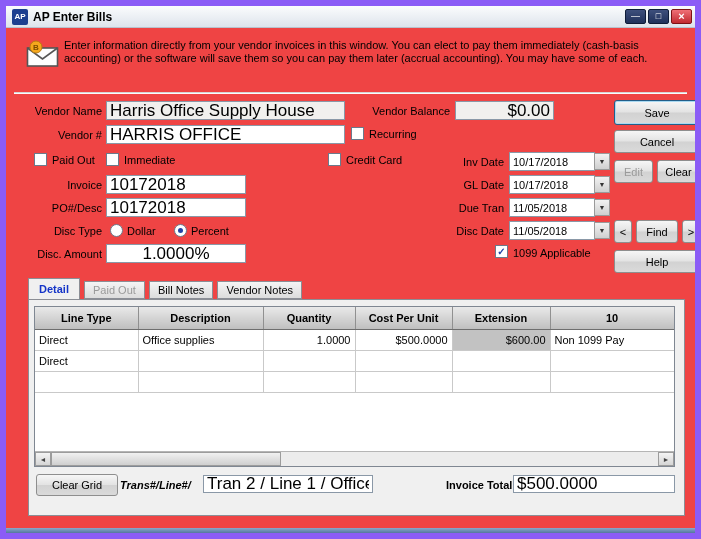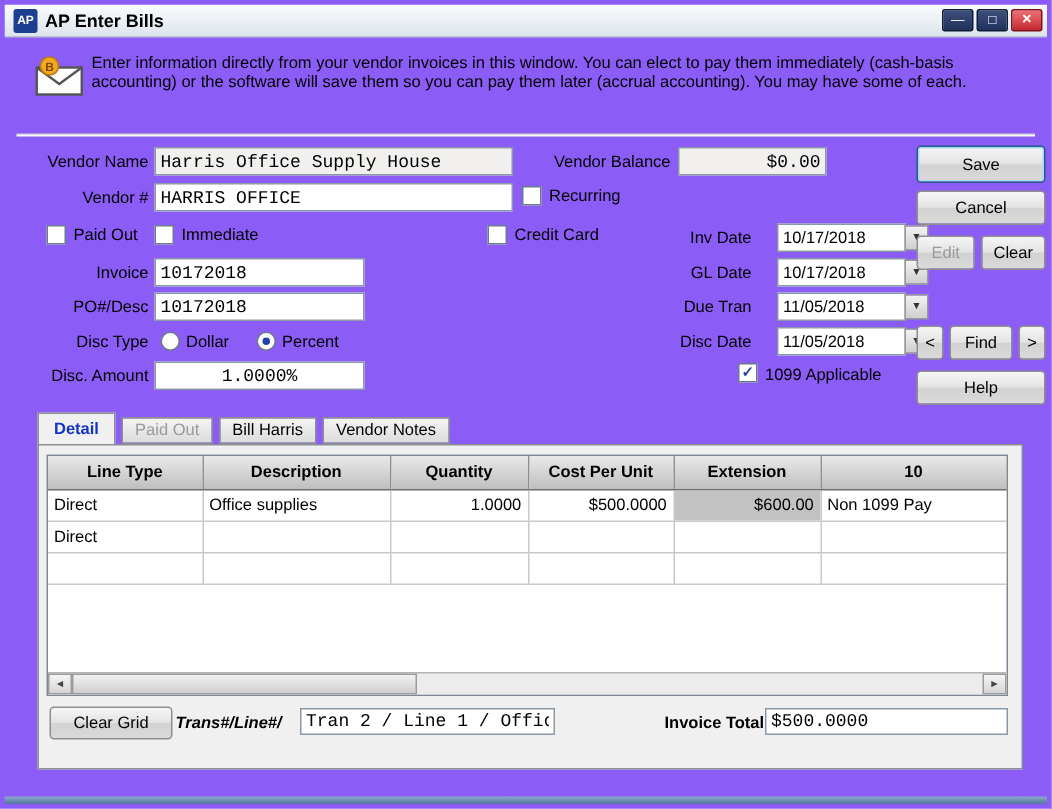--- a/index.html
+++ b/index.html
@@ -1,43 +1,43 @@
 <!DOCTYPE html>
 <html><head>
 <meta charset="utf-8">
 <style>
   *{box-sizing:border-box;margin:0;padding:0;}
   body{font-family:"Liberation Sans",sans-serif;font-size:11px;color:#000;background:#fff;}
-  .window{position:relative;width:701px;height:539px;background:#8b5cf6;border:3px solid #8b5cf6;overflow:hidden;}
+  .window{position:relative;width:701px;height:539px;background:#ef4444;border:6px solid #8b5cf6;overflow:hidden;}
   .bottom-frame{position:absolute;left:0;right:0;bottom:0;height:5px;background:linear-gradient(#8aa9cc,#54779f);}
 
   
   .titlebar{position:absolute;left:0;top:0;right:0;height:22px;background:linear-gradient(#fbfcfd,#dde4ec);border-bottom:1px solid #b9c2cd;}
   .app-icon{position:absolute;left:6px;top:3px;width:16px;height:16px;background:#1d3f8f;color:#fff;font-size:8px;font-weight:bold;text-align:center;line-height:16px;border-radius:2px;}
   .window-title{position:absolute;left:27px;top:4px;font-size:12px;font-weight:bold;white-space:nowrap;}
   .caption-btn{position:absolute;top:3px;width:21px;height:15px;border:1px solid #0e1c38;border-radius:2px;color:#fff;text-align:center;line-height:13px;font-size:9px;}
   .btn-min{right:49px;background:linear-gradient(#3d4f7c,#20315b);}
   .btn-max{right:26px;background:linear-gradient(#3d4f7c,#20315b);}
   .btn-close{right:3px;background:linear-gradient(#ef7076,#c22a31);border-color:#7e1216;font-weight:bold;font-size:11px;line-height:12px;}
 
   
   .info-icon{position:absolute;left:20px;top:34px;}
   .info-text{position:absolute;left:58px;top:33px;width:618px;line-height:13px;}
   .info-sep{position:absolute;left:8px;right:8px;top:86px;border-top:1px solid #d6d6d6;border-bottom:1px solid #fbfbfb;}
 
   
   .lbl{position:absolute;white-space:nowrap;}
   .r{text-align:right;}
-  .field{position:absolute;height:19px;border:1px solid #8a98a7;background:#fff;font-family:Liberation Mono, monospace;font-size:12px;padding:1px 3px;}
+  .field{position:absolute;height:19px;border:1px solid #8a98a7;background:#fff;font-family:Liberation Sans, sans-serif;font-size:17px;padding:1px 3px;}
   .field.ro{background:#f1f0ee;}
   .checkbox{position:absolute;width:13px;height:13px;border:1px solid #6b7a8c;background:#fff;text-align:center;line-height:11px;font-size:10px;color:#2143a8;font-weight:bold;}
   .cb-label{position:absolute;white-space:nowrap;}
   .radio{position:absolute;width:13px;height:13px;border:1px solid #6b7a8c;border-radius:50%;background:#fff;}
   .radio.sel::after{content:"";position:absolute;left:3px;top:3px;width:5px;height:5px;border-radius:50%;background:#2143a8;}
-  .combo{position:absolute;width:102px;height:19px;margin-left:12px;}
+  .combo{position:absolute;width:102px;height:19px;}
   .combo input{position:absolute;left:0;top:0;width:86px;height:19px;border:1px solid #8a98a7;padding:1px 3px;font-family:inherit;font-size:11px;background:#fff;}
   .combo .drop{position:absolute;right:1px;top:1px;width:16px;height:17px;background:linear-gradient(#f2f2f2,#cfcfcf);border:1px solid #9a9a9a;font-size:7px;line-height:16px;text-align:center;color:#333;}
   .btn{position:absolute;border:1px solid #8e8e8e;border-radius:3px;background:linear-gradient(#f6f6f6,#e3e3e3 48%,#d2d2d2 52%,#dadada);font-family:inherit;font-size:11px;color:#000;}
 
   
   .vendor-name-label{left:10px;top:99px;width:86px;}
   .vendor-name-field{left:100px;top:95px;width:239px;}
   .vendor-balance-label{left:356px;top:99px;width:88px;}
   .vendor-balance-field{left:449px;top:95px;width:99px;text-align:right;}
   .vendor-number-label{left:10px;top:123px;width:86px;}
@@ -196,21 +196,21 @@
   <button class="btn clear-btn">Clear</button>
   <button class="btn findprev-btn">&lt;</button>
   <button class="btn find-btn">Find</button>
   <button class="btn findnext-btn">&gt;</button>
   <button class="btn help-btn">Help</button>
 
   <div class="tab-panel"></div>
   <div class="tabs">
     <div class="tab active">Detail</div>
     <div class="tab disabled">Paid Out</div>
-    <div class="tab">Bill Harris</div>
+    <div class="tab">Bill Notes</div>
     <div class="tab">Vendor Notes</div>
   </div>
 
   <div class="grid">
     <table>
       <colgroup>
           <col class="c0">
           <col class="c1">
           <col class="c2">
           <col class="c3">

